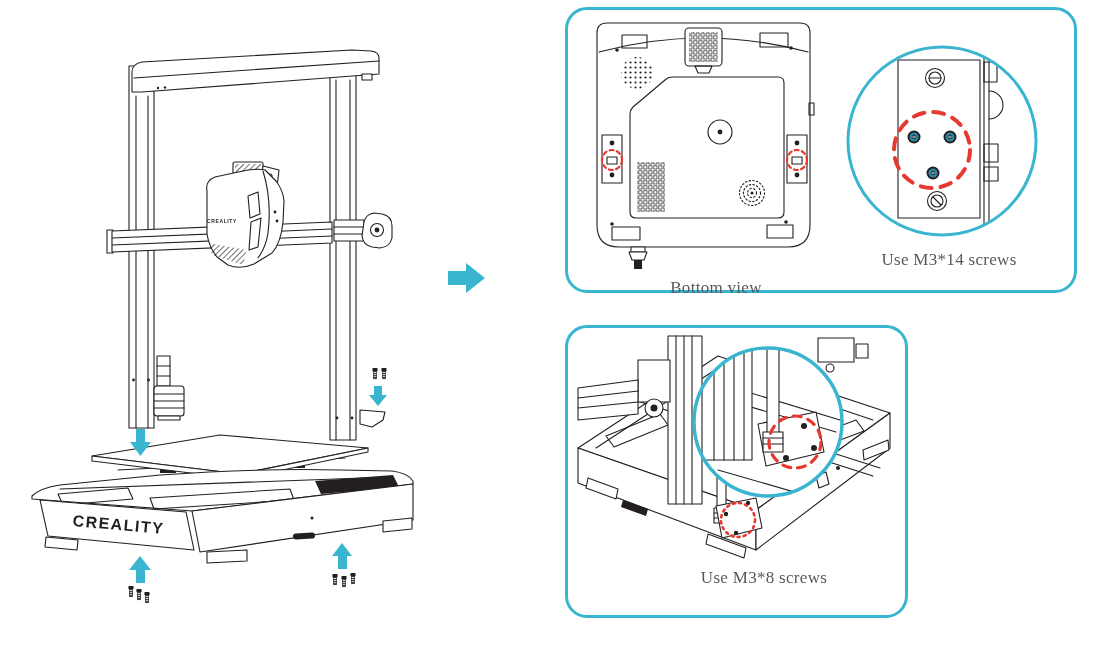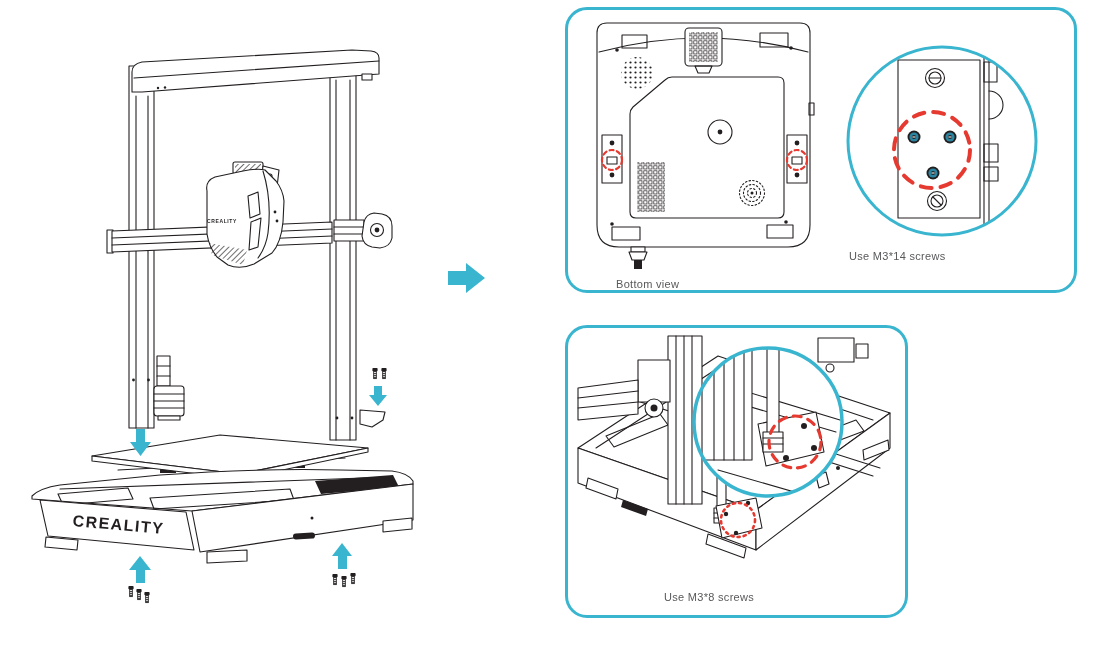--- a/index.html
+++ b/index.html
@@ -2,24 +2,24 @@
 <html><head>
 <meta charset="utf-8">
 <style>
   html,body{margin:0;padding:0;background:#fff;}
   .stage{position:relative;width:1117px;height:660px;background:#fff;overflow:hidden;
          font-family:"Liberation Sans", sans-serif;}
   .panel{position:absolute;border:3px solid #3ab5cf;border-radius:22px;background:#fff;box-sizing:border-box;}
   #panel-bottom-view{left:565px;top:7px;width:512px;height:286px;}
   #panel-base-mount{left:565px;top:325px;width:343px;height:293px;}
   .panel svg{position:absolute;left:0;top:0;}
-  .caption{position:absolute;color:#58595b;font-size:11px;letter-spacing:.3px;text-align:left;white-space:nowrap;}
+  .caption{position:absolute;color:#58595b;font-size:17px;letter-spacing:.3px;text-align:center;white-space:nowrap;font-family:Liberation Serif, serif;}
   #cap-bottom-view{left:48px;top:256px;width:200px;margin-top:12px;}
   #cap-m314{left:281px;top:240px;width:200px;}
-  #cap-m38{left:96px;top:263px;width:200px;}
+  #cap-m38{left:96px;top:240px;width:200px;}
   svg{display:block;}
   .ln{fill:none;stroke:#231f20;stroke-width:1.1;stroke-linejoin:round;stroke-linecap:round;}
   .lnw{fill:#fff;stroke:#231f20;stroke-width:1.1;stroke-linejoin:round;stroke-linecap:round;}
   .ink{fill:#231f20;stroke:none;}
   .cyan{fill:#3ab5cf;stroke:none;}
   .reddash{fill:none;stroke:#e6392f;stroke-linecap:round;}
 </style>
 </head>
 <body>
 

